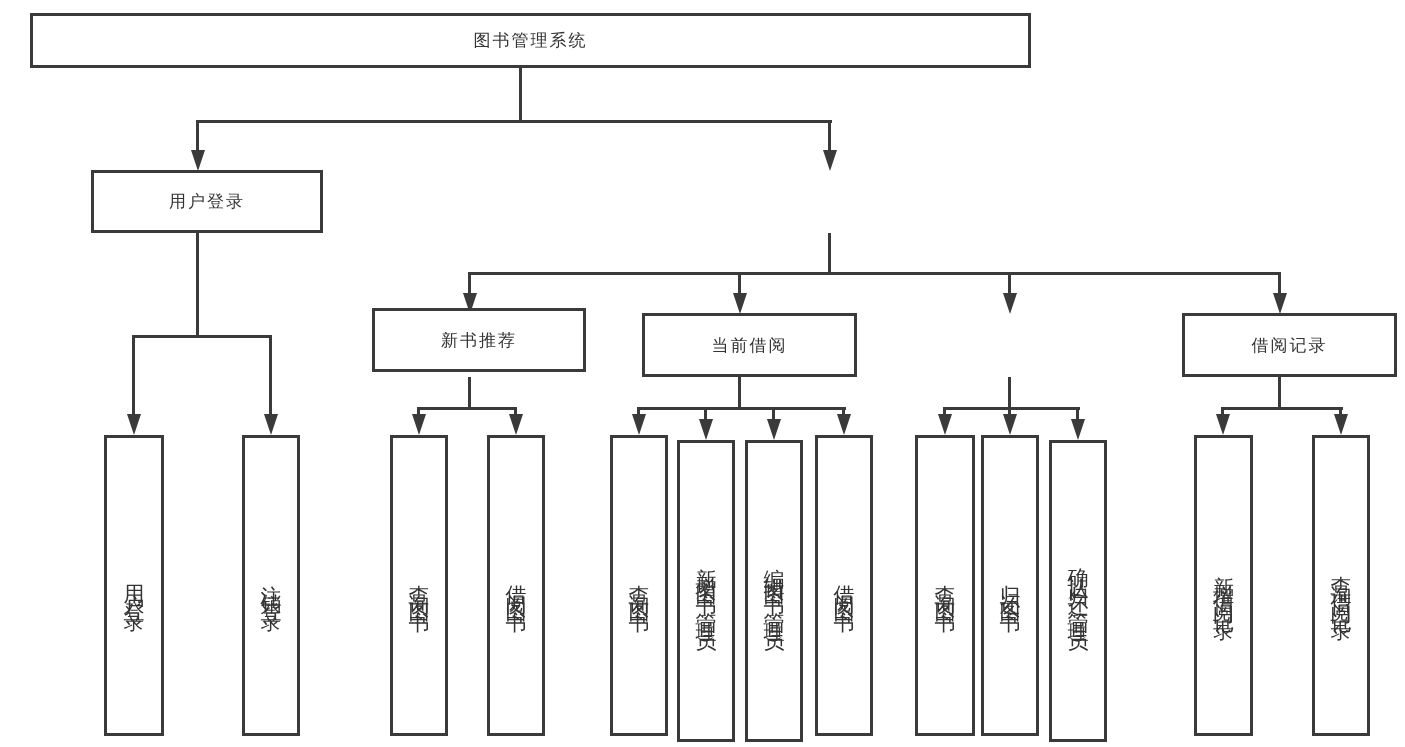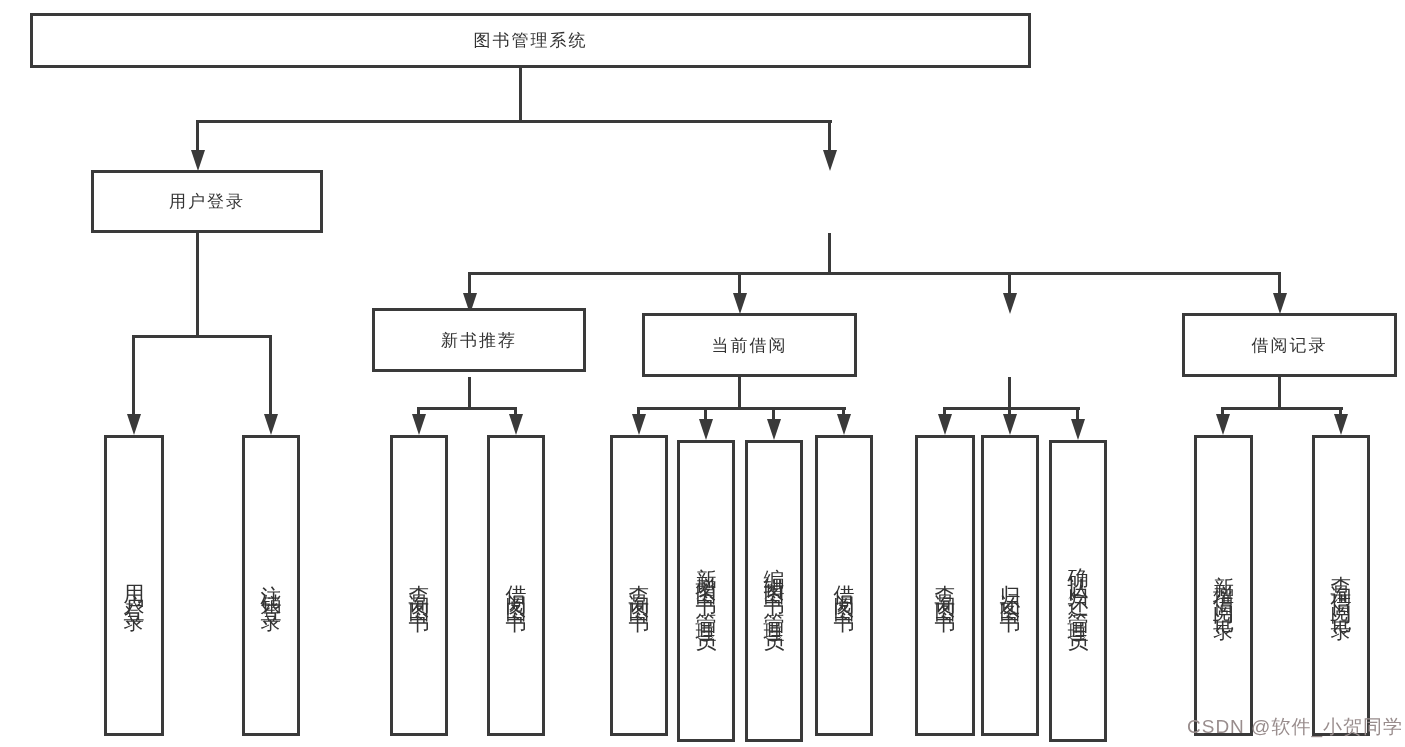--- a/index.html
+++ b/index.html
@@ -147,15 +147,14 @@
   <div class="vnode" style="left:745px;top:440px;width:58px;height:302px">编辑图书（管理员）</div>
   <div class="vnode" style="left:815px;top:435px;width:58px;height:301px">借阅图书</div>
 
   <div class="vnode" style="left:915px;top:435px;width:60px;height:301px">查询图书</div>
   <div class="vnode" style="left:981px;top:435px;width:58px;height:301px">归还图书</div>
   <div class="vnode" style="left:1049px;top:440px;width:58px;height:302px">确认归还（管理员）</div>
 
   <div class="vnode" style="left:1194px;top:435px;width:59px;height:301px">新增借阅记录</div>
   <div class="vnode" style="left:1312px;top:435px;width:58px;height:301px">查询借阅记录</div>
 
-  <div class="watermark">CSDN @软件_小贺同学</div>
 
 </div>
 
 </body></html>

